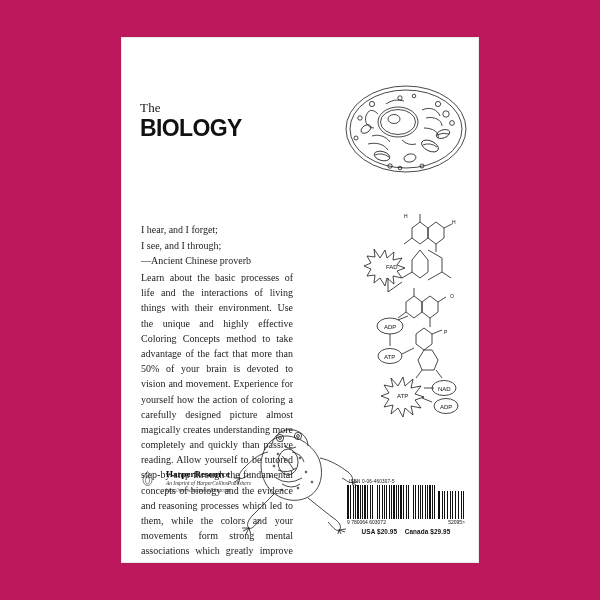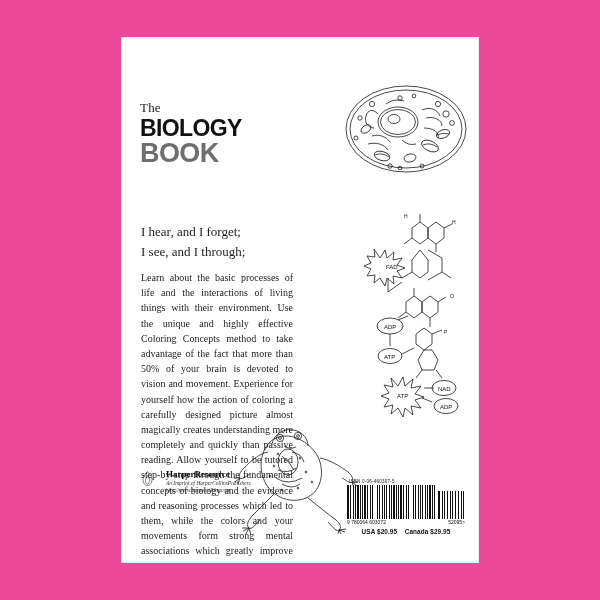--- a/index.html
+++ b/index.html
@@ -10,21 +10,21 @@
     background: #000000;
     overflow: hidden;
   }
   body {
     font-family: "Liberation Serif", serif;
   }
   .stage {
     position: relative;
     width: 600px;
     height: 600px;
-    background: #ec4899;
+    background: #be185d;
   }
   .book-back {
     position: absolute;
     left: 122px;
     top: 38px;
     width: 356px;
     height: 524px;
     background: #ffffff;
     box-shadow: 0 0 0 1px #e9e9e9;
     overflow: hidden;
@@ -61,21 +61,21 @@
     line-height: 1.02;
   }
 
   
   .proverb {
     position: absolute;
     left: 19px;
     top: 184px;
     width: 170px;
     font-family: "Liberation Serif", serif;
-    font-size: 13px;
+    font-size: 10px;
     line-height: 1.55;
     color: #1c1c1c;
   }
   .proverb div { white-space: nowrap; }
   .proverb .attrib { margin-top: 0px; }
 
   
   .blurb {
     position: absolute;
     left: 19px;
@@ -194,26 +194,26 @@
 </style>
 </head>
 <body>
 
 <div class="stage">
   <div class="book-back">
 
     <div class="title-block">
       <div class="title-the">The</div>
       <div class="title-main">BIOLOGY</div>
-      <div class="title-sub">BOOK</div>
     </div>
 
     <div class="proverb">
       <div>I hear, and I forget;</div>
       <div>I see, and I through;</div>
+      <div class="attrib">—Ancient Chinese proverb</div>
     </div>
 
     <div class="blurb">Learn about the basic processes of life and the interactions of living things with their environment. Use the unique and highly effective Coloring Concepts method to take advantage of the fact that more than 50% of your brain is devoted to vision and movement. Experience for yourself how the action of coloring a carefully designed picture almost magically creates understanding more completely and quickly than passive reading. Allow yourself to be tutored step-by-step through the fundamental concepts of biology and the evidence and reasoning processes which led to them, while the colors and your movements form strong mental associations which greatly improve comprehension and memory. Whether studying biology on your own or enrolled in a course in high school or college, you will find this book indispensable.</div>
 
     <div class="publisher">
       <svg class="pub-mark" viewBox="0 0 26 30">
         <path class="hairline" stroke-width="1.1" d="M13 1 C9 7 4 10 4 17 C4 24 8 29 13 29 C18 29 22 24 22 17 C22 10 17 7 13 1 Z"></path>
         <path class="hairline" stroke-width="1" d="M13 9 C11 13 9 15 9 19 C9 23 11 26 13 26 C15 26 17 23 17 19 C17 15 15 13 13 9 Z"></path>
       </svg>
       <div class="pub-text">

